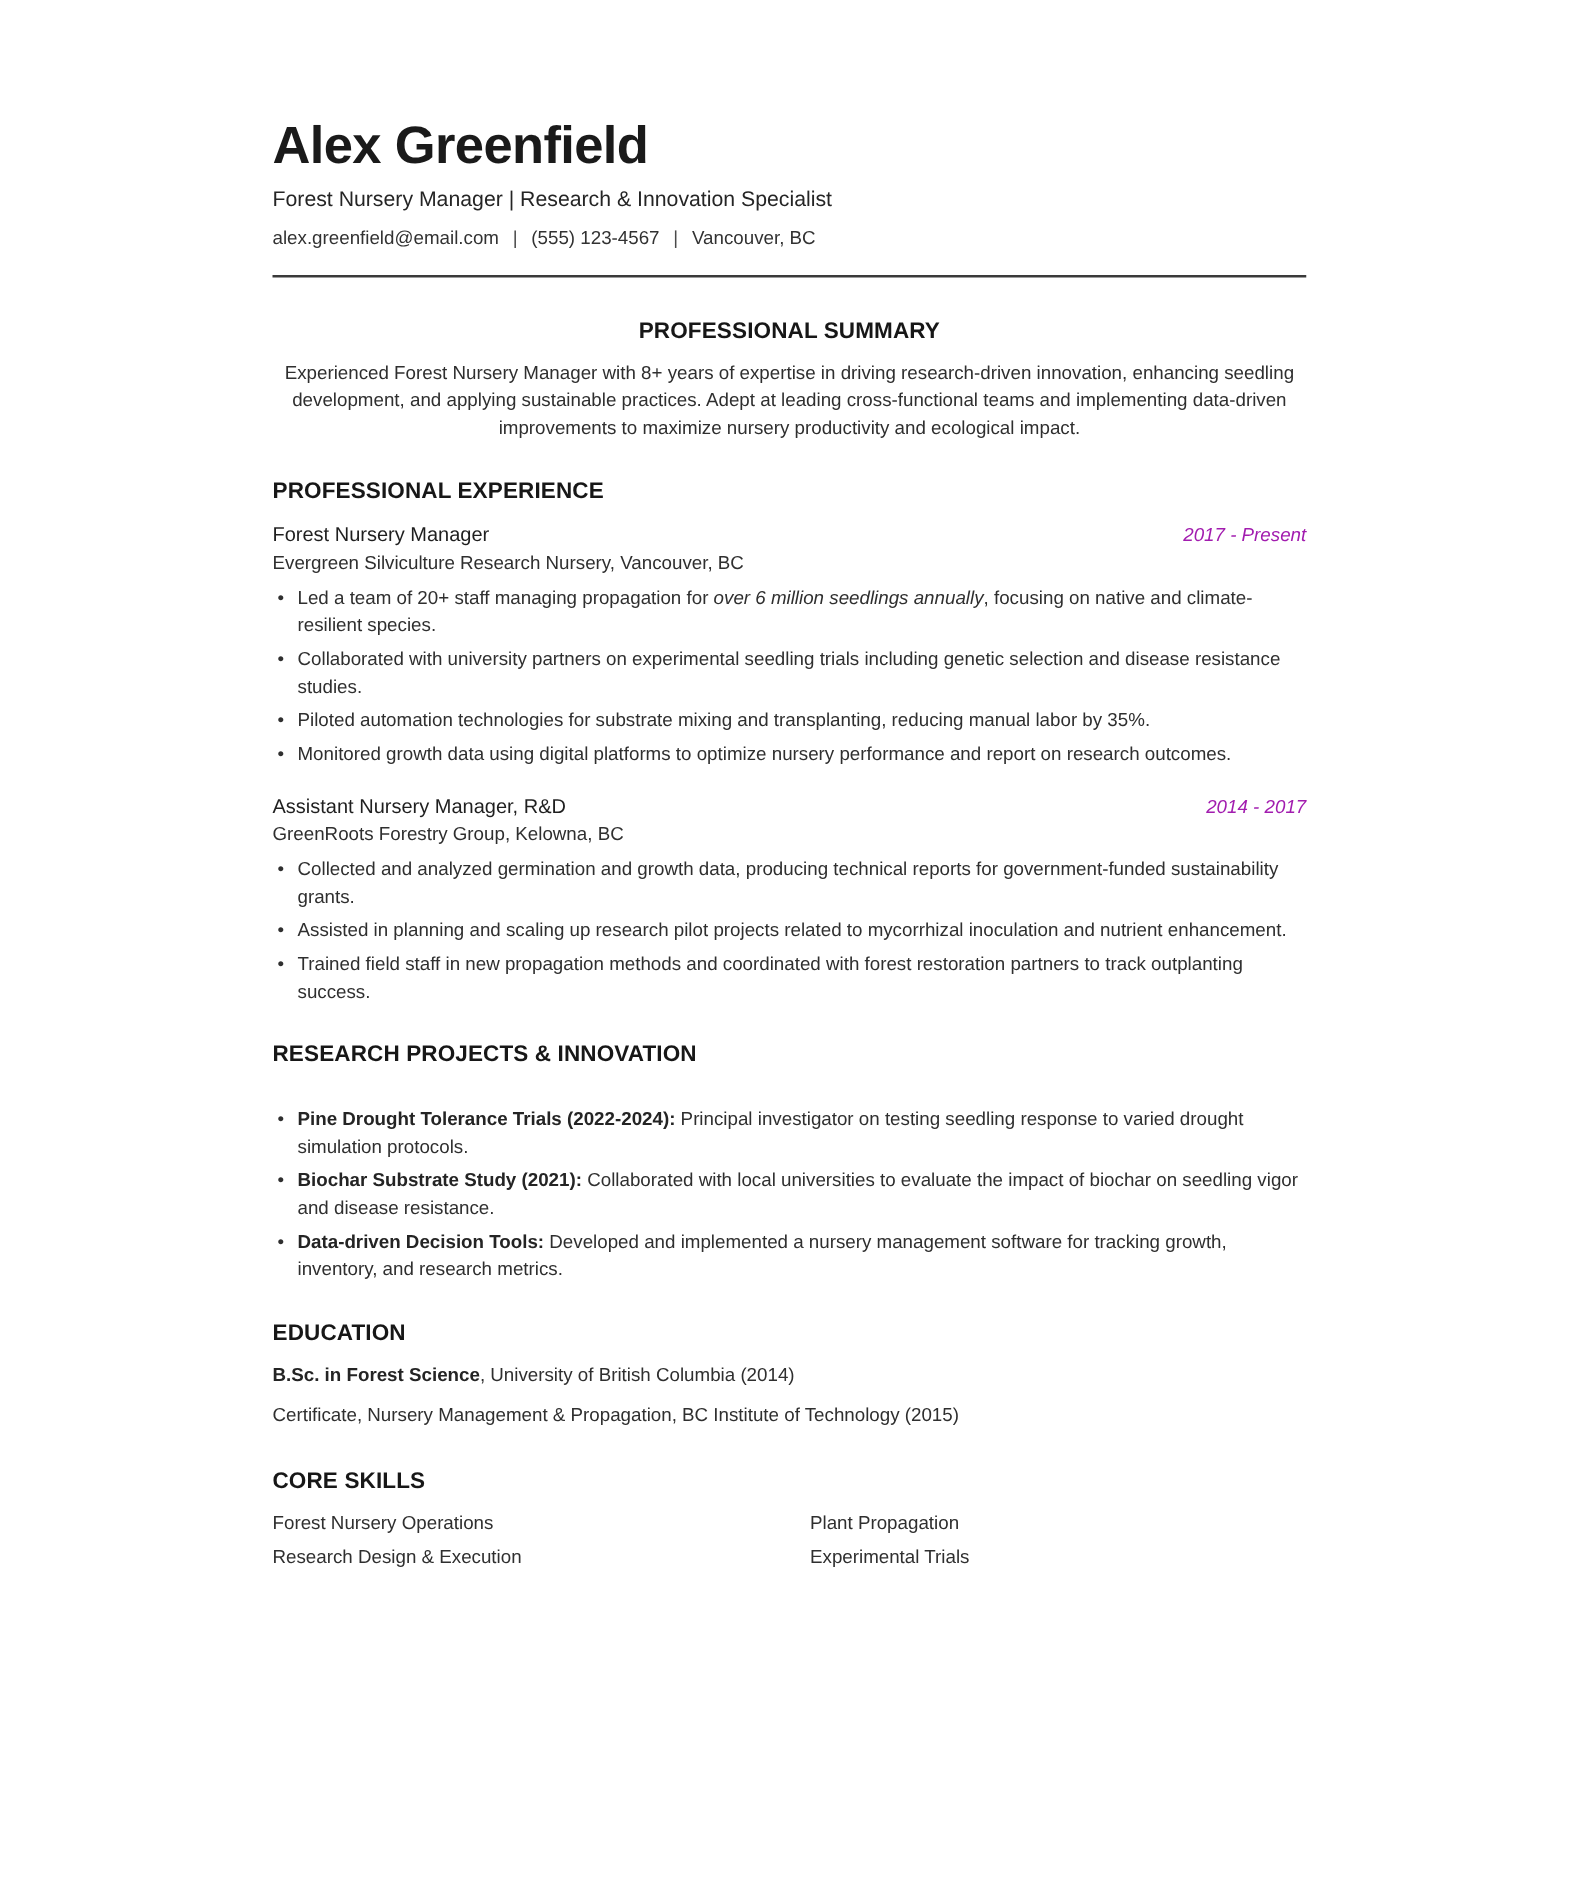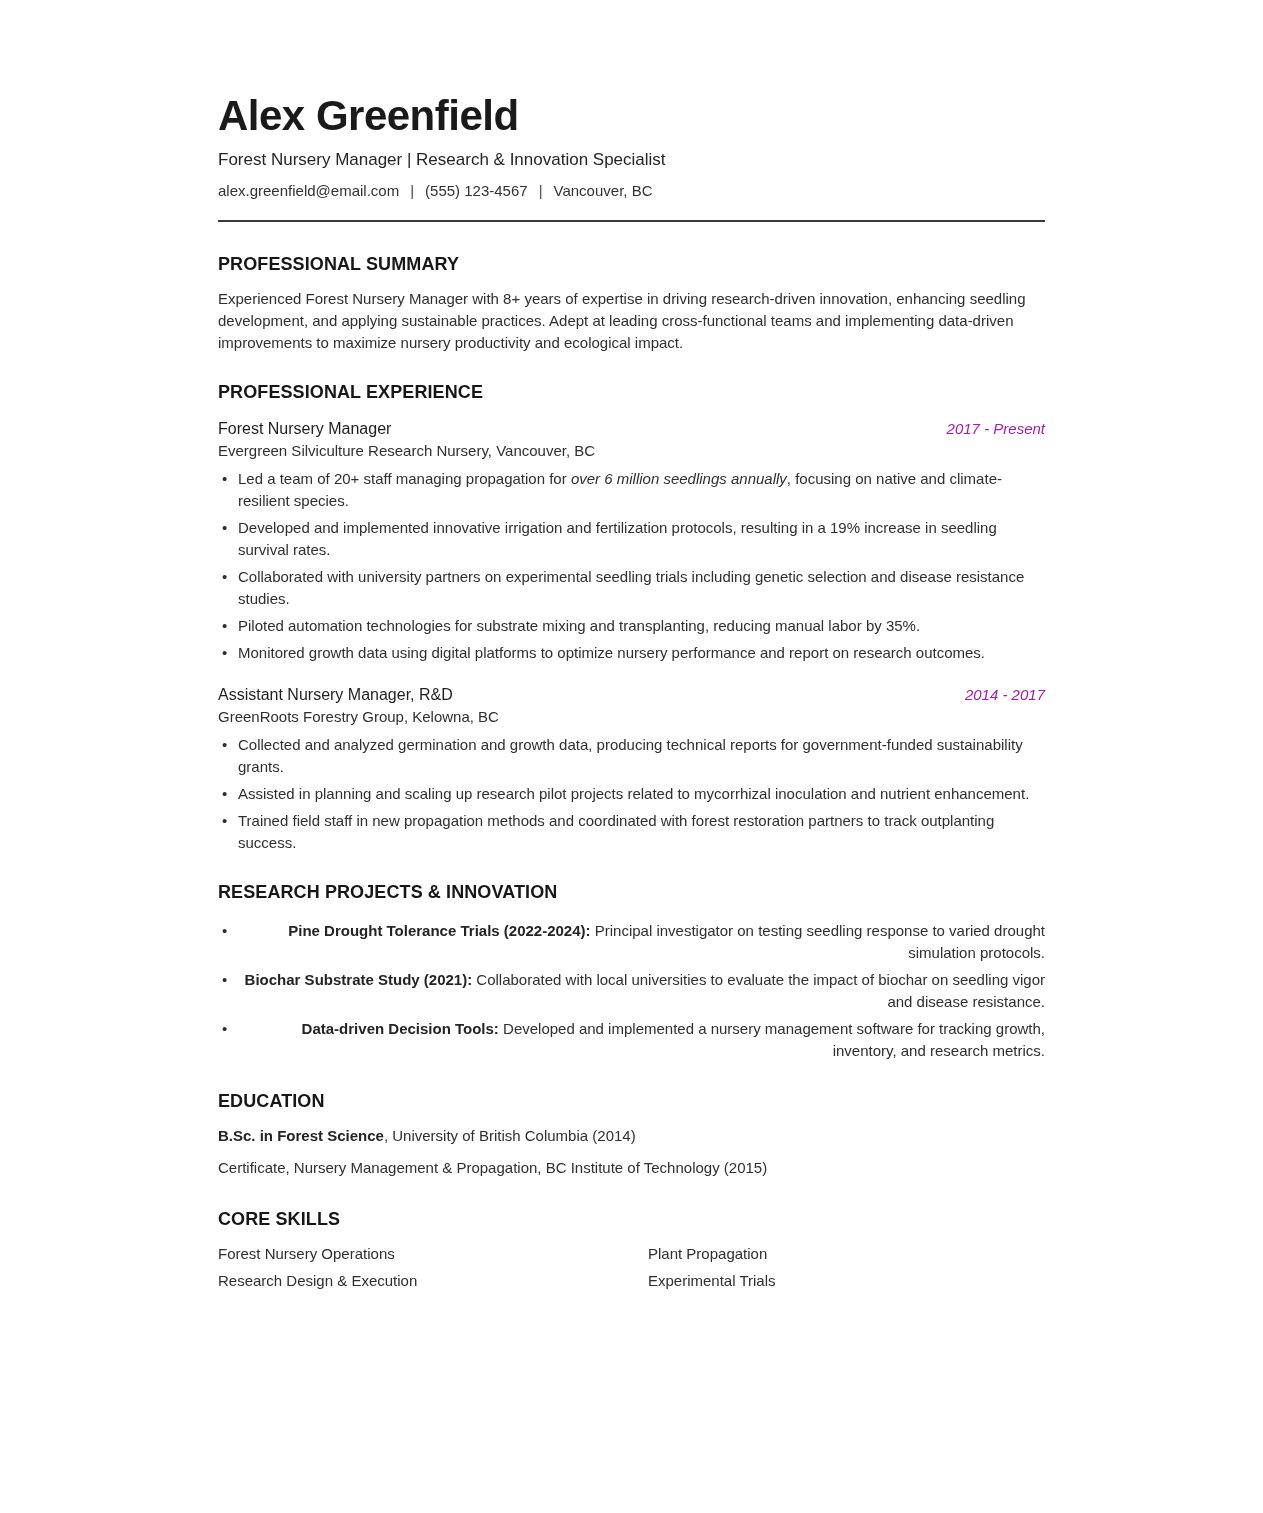--- a/index.html
+++ b/index.html
@@ -47,21 +47,21 @@
   .contact-line .sep {
     margin: 0 11px;
     color: #4a4a4a;
   }
   hr.header-divider {
     border: none;
     border-top: 2px solid var(--rule-color);
     margin: 18px 0 0 0;
   }
   .section { margin-top: 26px; }
-  .section.sec-summary   { margin-top: 30px; }
+  .section.sec-summary   { margin-top: 30px; text-align: center; }
   .section.sec-education { margin-top: 27px; }
   .section.sec-skills    { margin-top: 28px; }
   h2.section-heading {
     font-size: 18px;
     line-height: 24px;
     font-weight: 700;
     color: var(--heading-color);
     letter-spacing: 0.1px;
   }
   .body-text, li, .edu-line, .skill-item, .company-line {
@@ -87,21 +87,21 @@
     font-size: 15px;
     line-height: 22px;
     font-style: italic;
     color: #a21caf;
   }
   .company-line { line-height: 22px; }
   ul.bullet-list {
     list-style: none;
     margin-top: 6px;
   }
-  ul.bullet-list.projects { margin-top: 16px; text-align: right; }
+  ul.bullet-list.projects { margin-top: 30px; }
   ul.bullet-list li {
     position: relative;
     padding-left: 20px;
   }
   ul.bullet-list li + li { margin-top: 5px; }
   ul.bullet-list li::before {
     content: "\2022";
     position: absolute;
     left: 4px;
     top: 0;
@@ -144,21 +144,20 @@
       <h2 class="section-heading">PROFESSIONAL EXPERIENCE</h2>
 
       <div class="job">
         <div class="job-header-row">
           <span class="job-title">Forest Nursery Manager</span>
           <span class="job-dates">2017 - Present</span>
         </div>
         <div class="company-line">Evergreen Silviculture Research Nursery, Vancouver, BC</div>
         <ul class="bullet-list">
           <li><span>Led a team of 20+ staff managing propagation for </span><em>over 6 million seedlings annually</em><span>, focusing on native and climate-resilient species.</span></li>
-          <li><span>Developed and implemented innovative irrigation and fertilization protocols, resulting in a 19% increase in seedling survival rates.</span></li>
           <li><span>Collaborated with university partners on experimental seedling trials including genetic selection and disease resistance studies.</span></li>
           <li><span>Piloted automation technologies for substrate mixing and transplanting, reducing manual labor by 35%.</span></li>
           <li><span>Monitored growth data using digital platforms to optimize nursery performance and report on research outcomes.</span></li>
         </ul>
       </div>
 
       <div class="job job-second">
         <div class="job-header-row">
           <span class="job-title">Assistant Nursery Manager, R&amp;D</span>
           <span class="job-dates">2014 - 2017</span>

